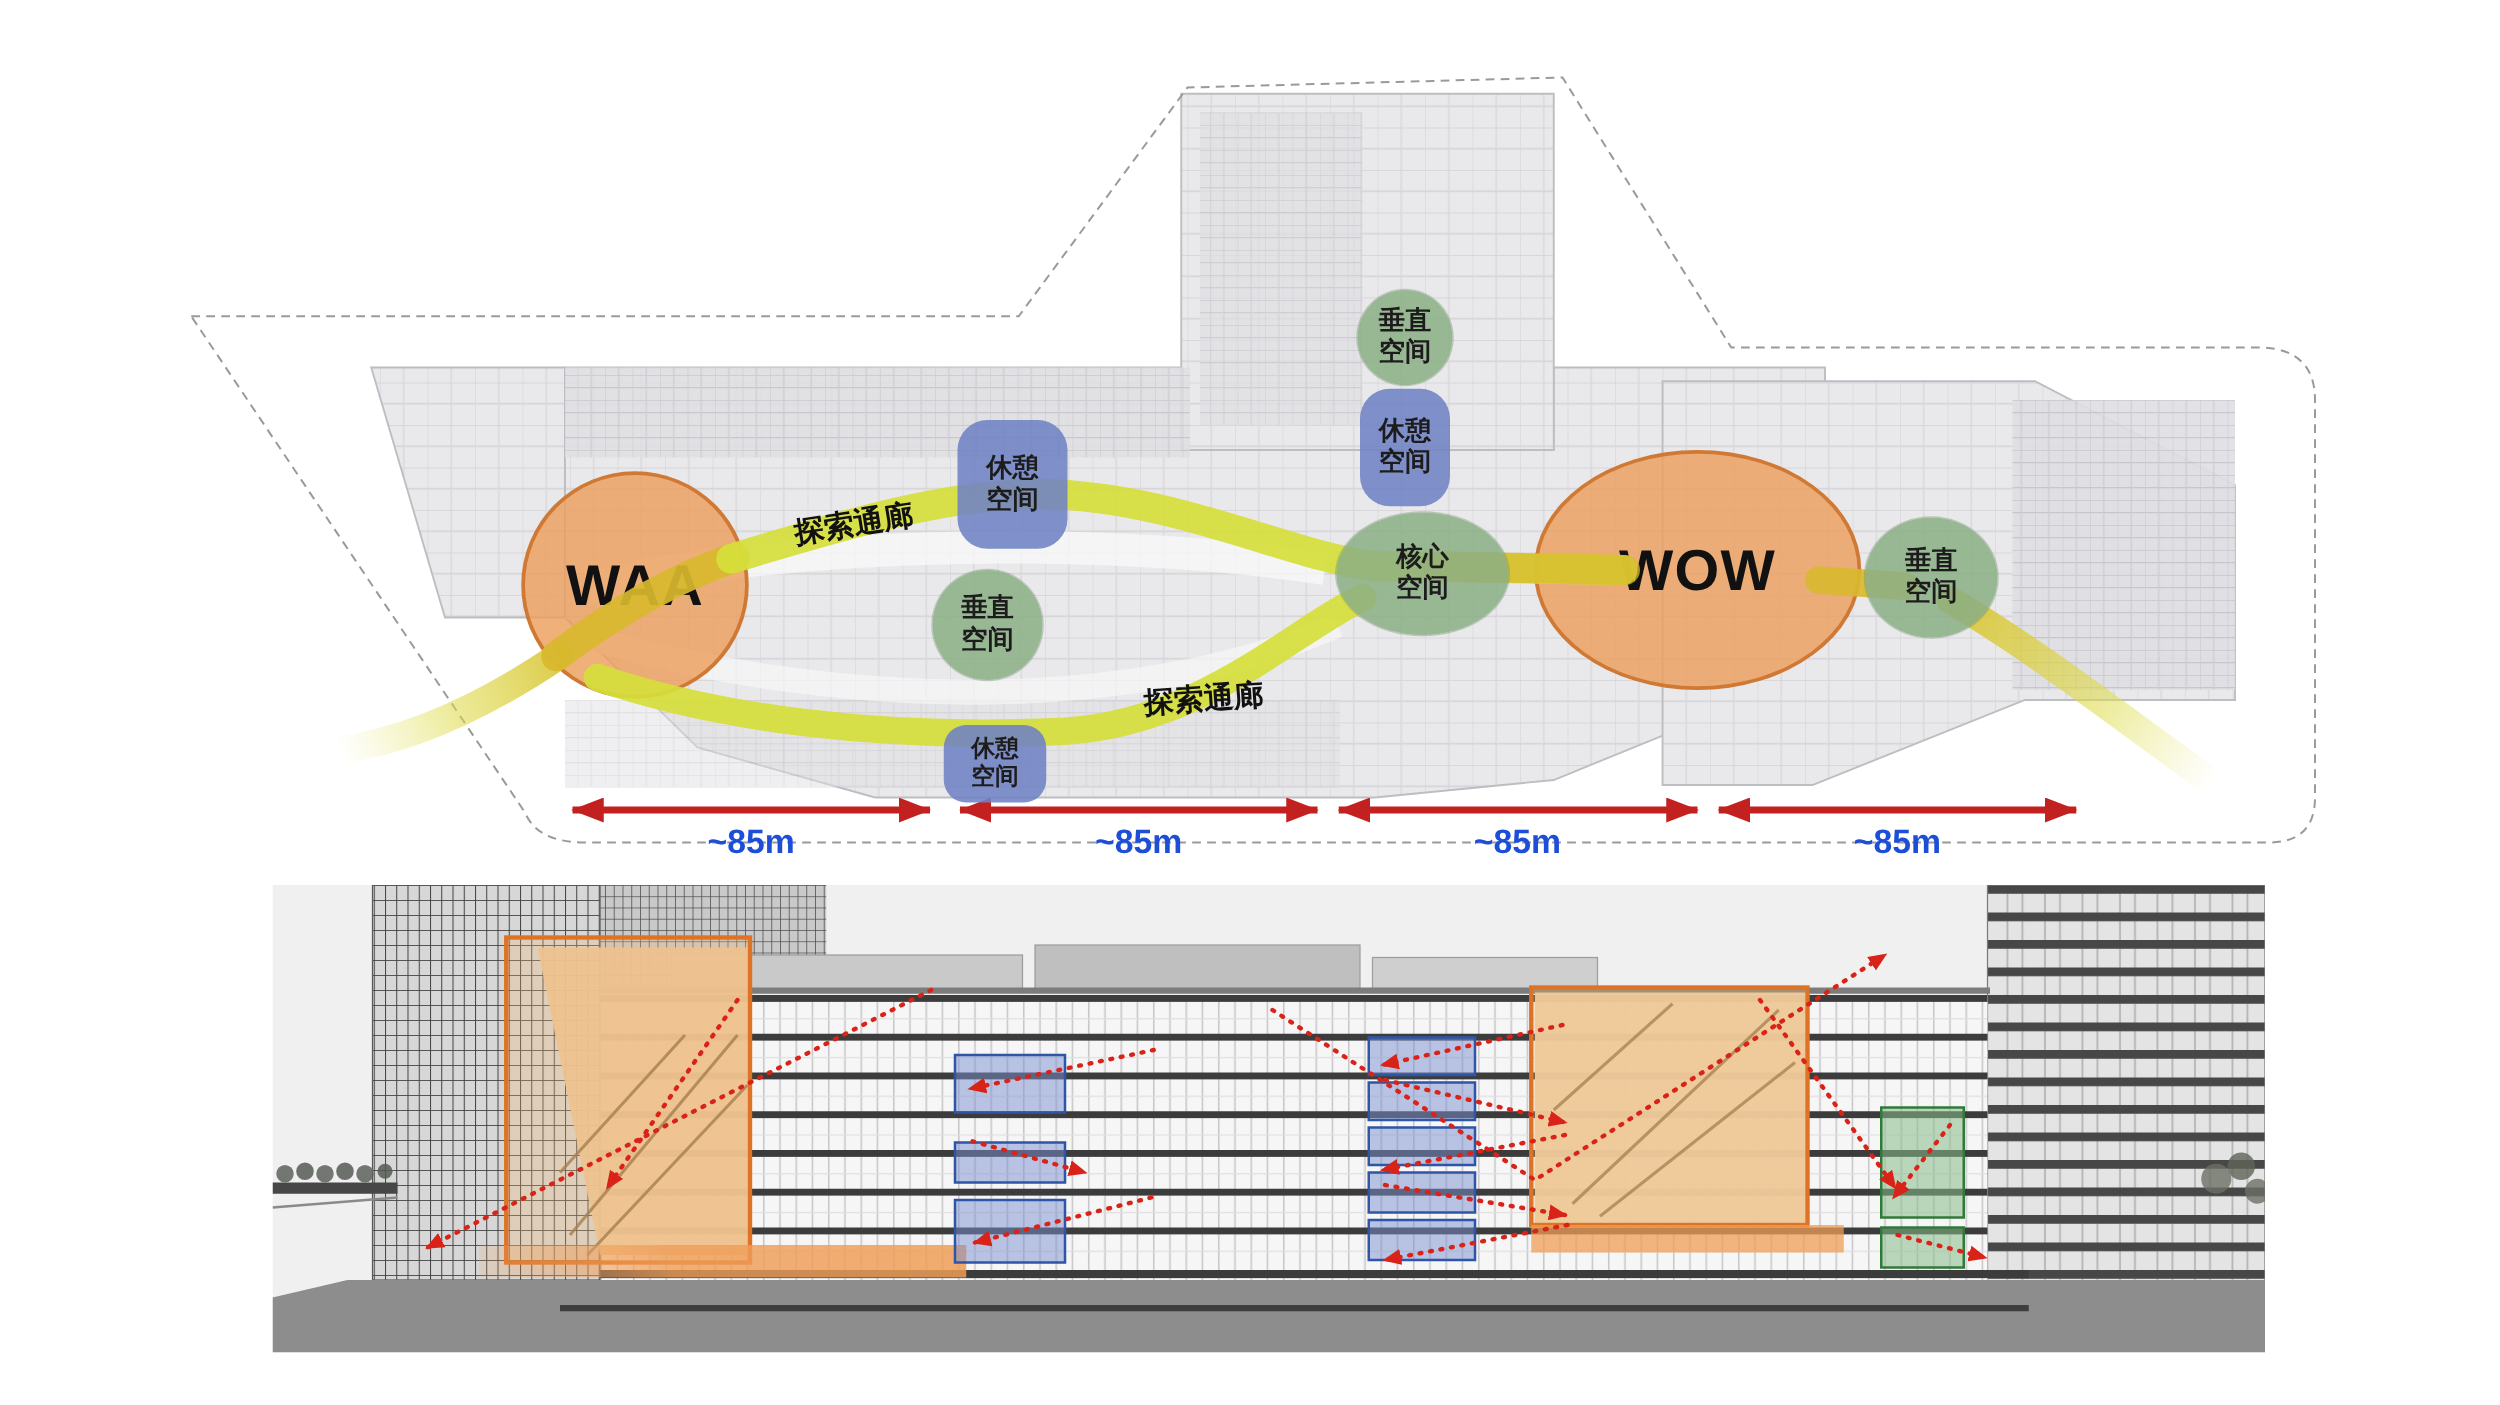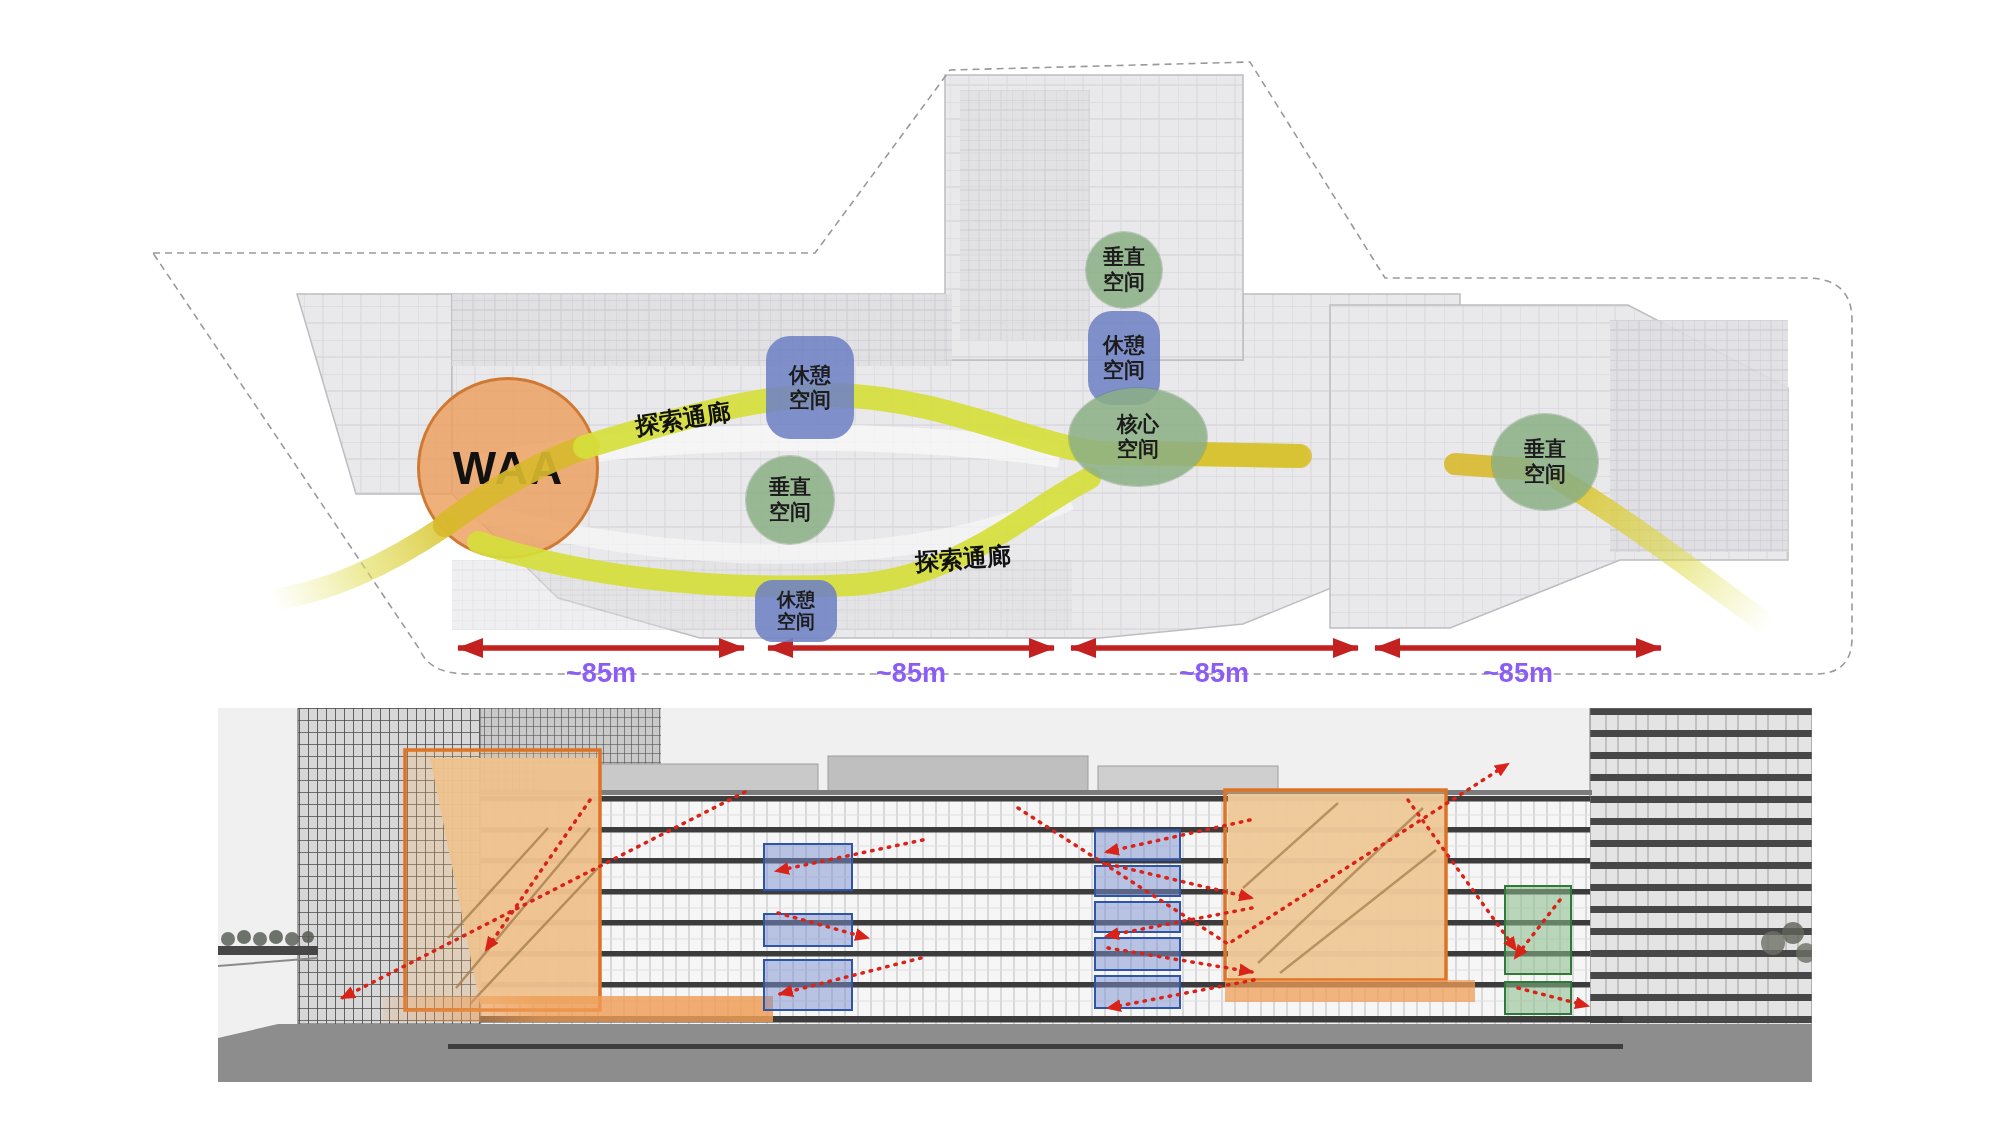--- a/index.html
+++ b/index.html
@@ -9,21 +9,21 @@
   
   .node{position:absolute;display:flex;flex-direction:column;align-items:center;justify-content:center;
         text-align:center;color:#1c1c1c;font-weight:700;line-height:1.18;}
   .n-orange{background:rgba(236,159,93,.82);border:3px solid rgba(206,118,48,.95);border-radius:50%;}
   .n-blue{background:rgba(110,130,196,.88);border-radius:24px;align-items:center;}
   .n-green{background:rgba(139,175,133,.86);border-radius:50%;box-shadow:0 0 0 1px rgba(96,132,92,.35);}
   .anchor-label{font-size:46px;letter-spacing:1px;color:#111;}
   .node-label{font-size:21px;}
   .node-small .node-label{font-size:19px;}
   .corridor-label{position:absolute;font-size:24px;font-weight:700;color:#111;width:170px;text-align:center;}
-  .dim-label{position:absolute;width:120px;text-align:center;font-size:27px;font-weight:700;color:#8b5cf6;}
+  .dim-label{position:absolute;width:120px;text-align:center;font-size:27px;font-weight:700;color:#1d4ed8;}
 </style>
 </head>
 <body>
 
 <div id="canvas">
 
   <svg width="2000" height="705" viewBox="0 0 2000 705">
     <defs>
       <pattern id="rooms" width="38" height="34" patternUnits="userSpaceOnUse">
         <rect width="38" height="34" fill="#e9e9eb"></rect>
@@ -61,20 +61,23 @@
     <g stroke="#c32020" stroke-width="5.5">
       <line x1="458" y1="648" x2="744" y2="648" marker-start="url(#dimArrow)" marker-end="url(#dimArrow)"></line>
       <line x1="768" y1="648" x2="1054" y2="648" marker-start="url(#dimArrow)" marker-end="url(#dimArrow)"></line>
       <line x1="1071" y1="648" x2="1358" y2="648" marker-start="url(#dimArrow)" marker-end="url(#dimArrow)"></line>
       <line x1="1375" y1="648" x2="1661" y2="648" marker-start="url(#dimArrow)" marker-end="url(#dimArrow)"></line>
     </g>
   </svg>
 
   <div class="node n-orange" style="left:417px;top:377px;width:176px;height:176px;">
     <span class="anchor-label">WAA</span>
+  </div>
+  <div class="node n-orange" style="left:1227px;top:360px;width:256px;height:186px;">
+    <span class="anchor-label">WOW</span>
   </div>
 
   <svg width="2000" height="705" viewBox="0 0 2000 705">
     <defs>
       <linearGradient id="fadeL" x1="272" y1="600" x2="460" y2="520" gradientUnits="userSpaceOnUse">
         <stop offset="0" stop-color="#e4e46a" stop-opacity="0"></stop>
         <stop offset="0.45" stop-color="#dfdc4d" stop-opacity="0.55"></stop>
         <stop offset="1" stop-color="#d8c232" stop-opacity="0.95"></stop>
       </linearGradient>
       <linearGradient id="fadeR" x1="1560" y1="478" x2="1770" y2="625" gradientUnits="userSpaceOnUse">
@@ -95,21 +98,21 @@
   </svg>
 
   <div class="node n-green" style="left:1086px;top:232px;width:76px;height:76px;">
     <span class="node-label">垂直</span>
     <span class="node-label">空间</span>
   </div>
   <div class="node n-blue" style="left:1088px;top:311px;width:72px;height:94px;">
     <span class="node-label">休憩</span>
     <span class="node-label">空间</span>
   </div>
-  <div class="node n-green" style="left:1069px;top:388px;width:138px;height:98px;">
+  <div class="node n-green" style="left:1069px;top:410px;width:138px;height:98px;">
     <span class="node-label">核心</span>
     <span class="node-label">空间</span>
   </div>
   <div class="node n-blue" style="left:766px;top:336px;width:88px;height:103px;">
     <span class="node-label">休憩</span>
     <span class="node-label">空间</span>
   </div>
   <div class="node n-green" style="left:746px;top:456px;width:88px;height:88px;">
     <span class="node-label">垂直</span>
     <span class="node-label">空间</span>

